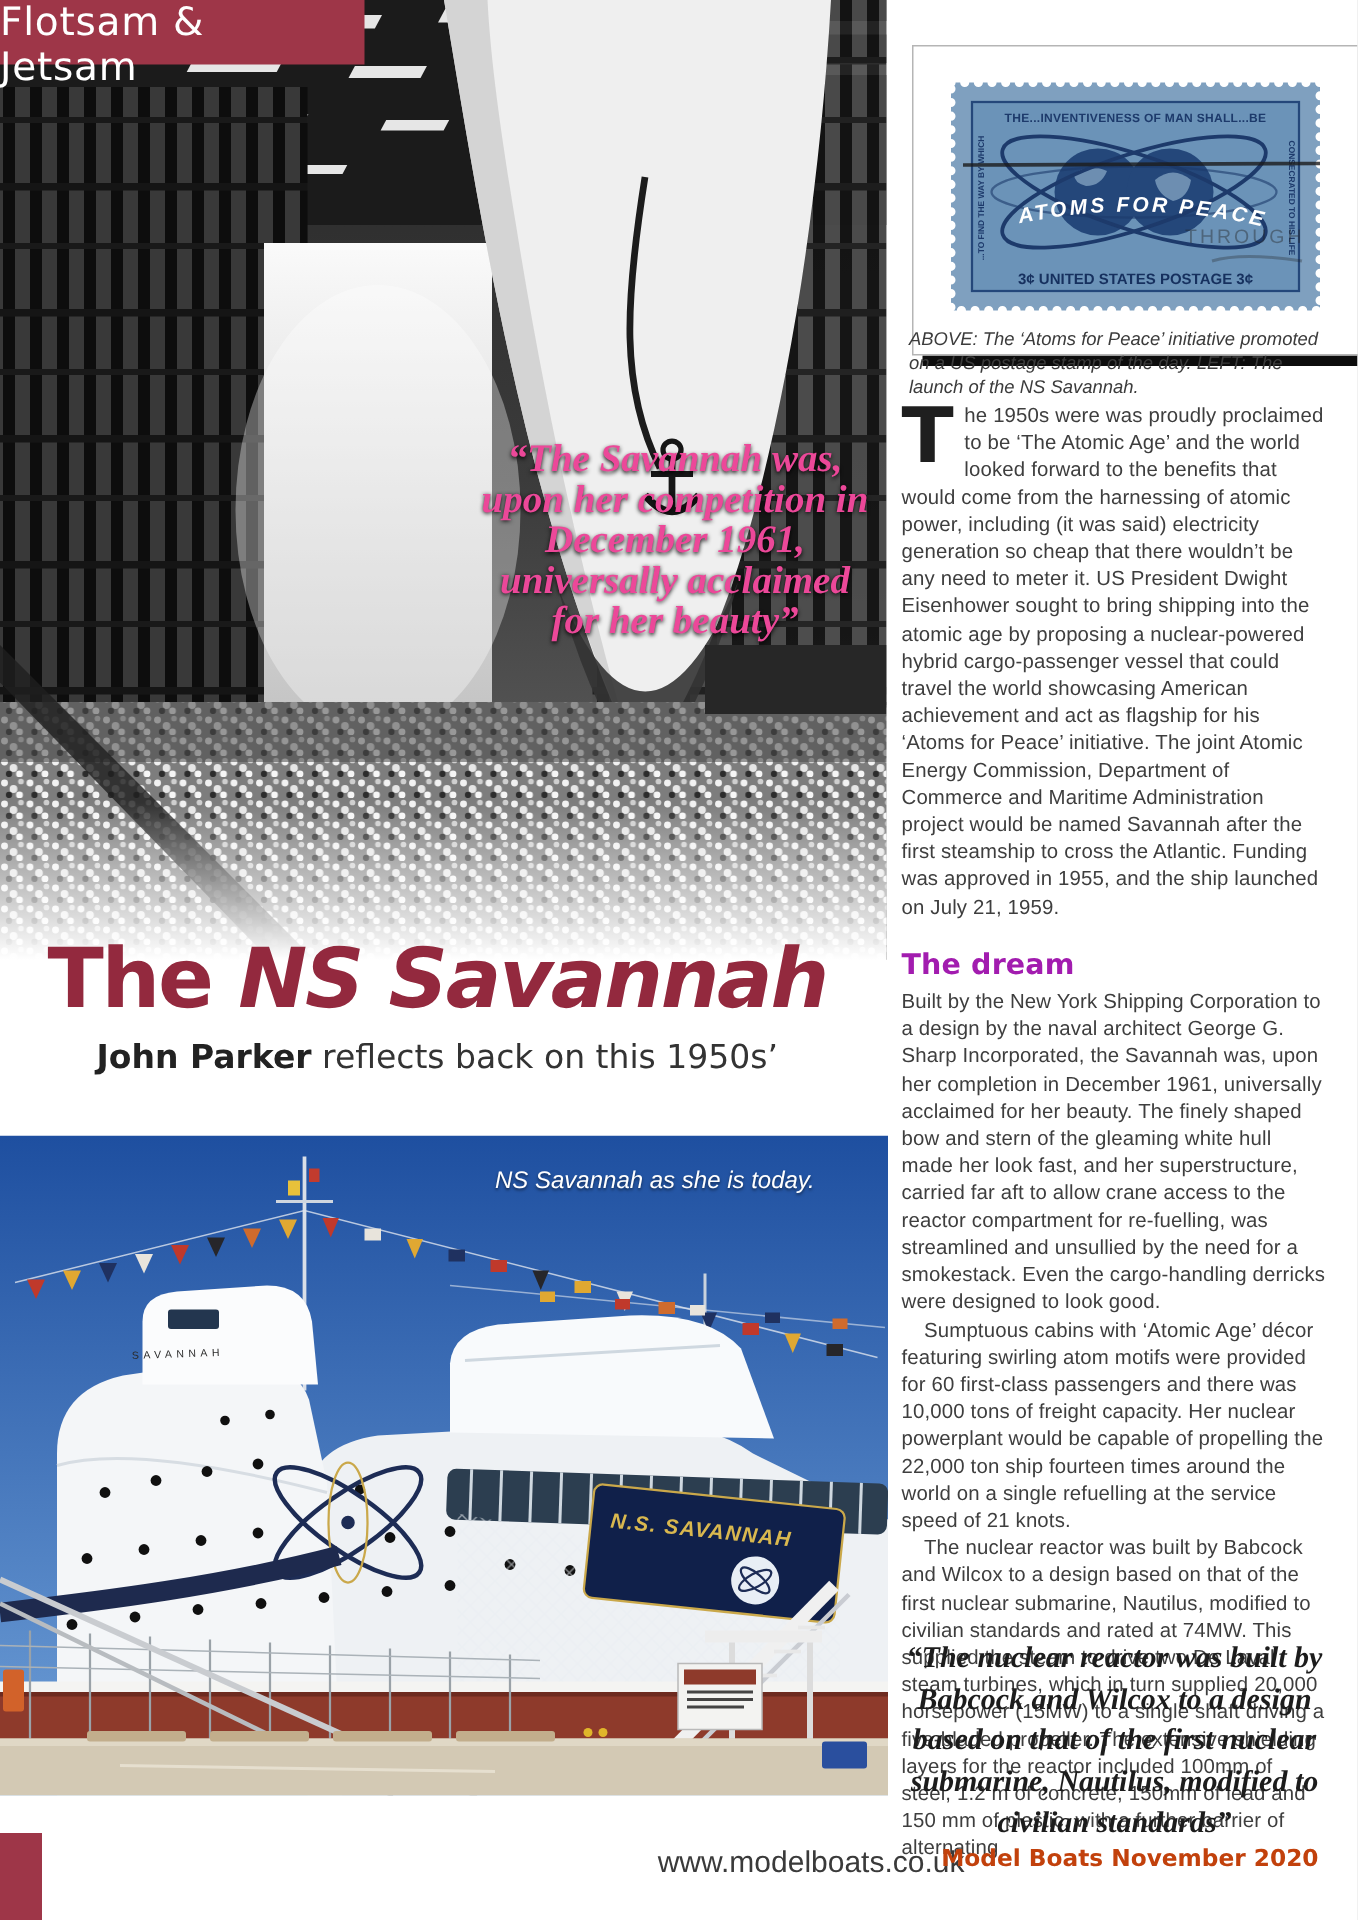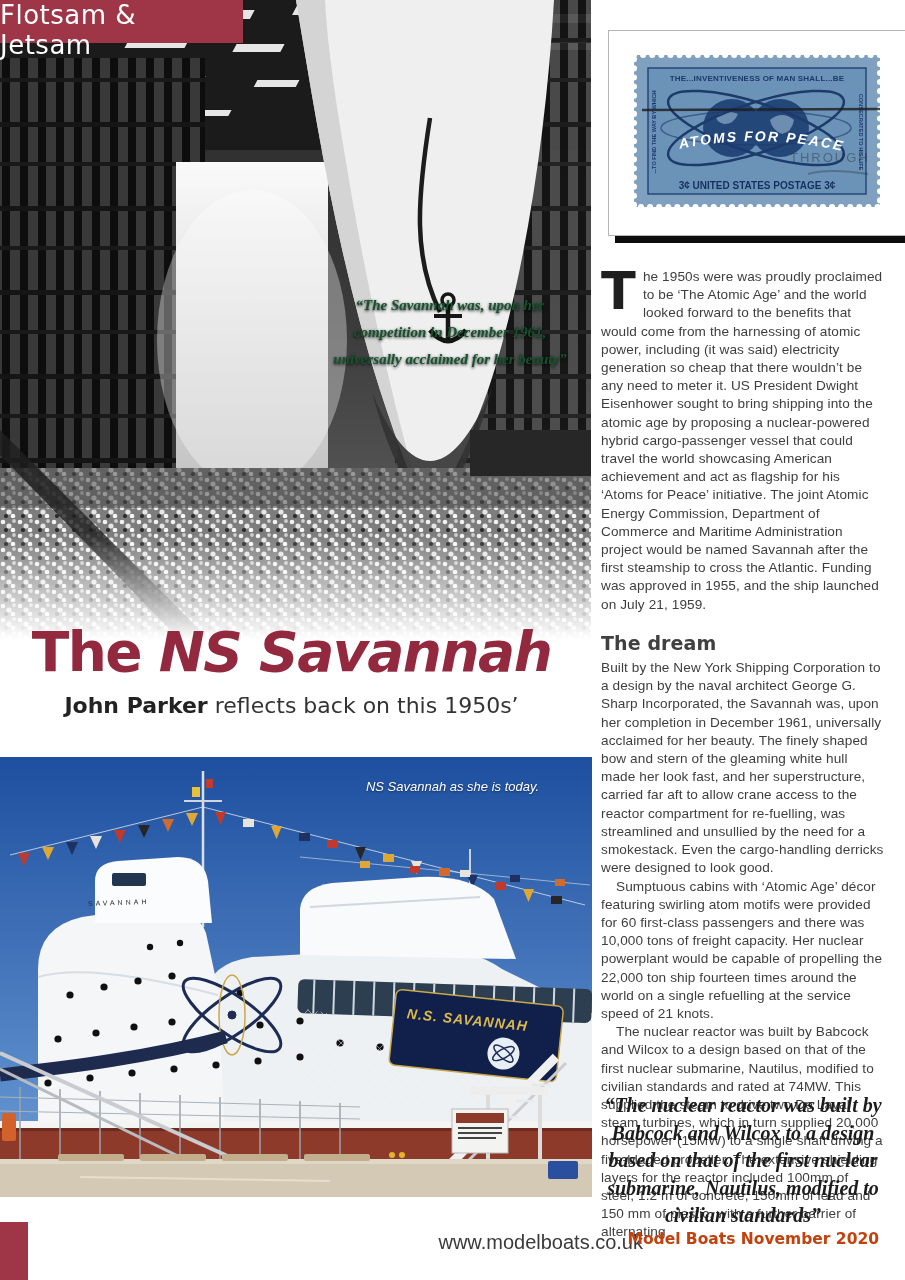--- a/index.html
+++ b/index.html
@@ -8,50 +8,50 @@
 
   
   .banner{position:absolute;left:0;top:0;width:243px;height:43px;background:#9e3648;z-index:5;
           display:flex;align-items:flex-start;justify-content:flex-end;padding-right:26px;box-sizing:border-box;}
   .banner span{color:#ffffff;font-size:26px;font-weight:500;letter-spacing:.5px;font-family:"DejaVu Sans",sans-serif;}
 
   
   .launch-photo{position:absolute;left:0;top:0;width:591px;height:640px;z-index:1;}
   .launch-quote{position:absolute;left:318px;top:292px;width:264px;z-index:3;
     font-family:"Liberation Serif",serif;font-style:italic;font-weight:bold;
-    color:#14532d;font-size:15px;line-height:27px;text-align:center;
+    color:#ec4899;font-size:26px;line-height:27px;text-align:center;
     text-shadow:0 1px 3px rgba(0,0,0,.9);}
 
   
   .title-block{position:absolute;left:0;top:622px;width:591px;z-index:4;text-align:center;padding-right:8px;box-sizing:border-box;}
   .main-title{font-family:"DejaVu Sans",sans-serif;font-weight:bold;font-size:55px;line-height:60px;
     color:#93293e;letter-spacing:-1.5px;white-space:nowrap;}
   .main-title .it{font-style:italic;}
   .byline{margin-top:10px;font-family:"DejaVu Sans",sans-serif;font-size:22px;line-height:28px;color:#333;}
   .byline b{font-weight:bold;color:#222;}
 
   
   .ship-photo{position:absolute;left:0;top:757px;width:592px;height:440px;z-index:1;}
-  .ship-caption{position:absolute;left:330px;top:779px;width:245px;z-index:3;text-align:center;
-    color:#ffffff;font-size:13px;font-style:italic;font-family:"Liberation Sans",sans-serif;
+  .ship-caption{position:absolute;left:330px;top:779px;width:245px;z-index:3;text-align:left;
+    color:#ffffff;font-size:16px;font-style:italic;font-family:"Liberation Sans",sans-serif;
     text-shadow:0 1px 2px rgba(0,0,0,.5);}
 
   
   .stamp-frame{position:absolute;left:608px;top:30px;background:#ffffff;border:1px solid #b5b5b5;
     padding:19px;box-shadow:7px 7px 0 #0d0d0d;z-index:2;}
   .stamp-caption{position:absolute;left:606px;top:218px;width:286px;color:#3c3c3c;
     font-size:12.3px;line-height:16px;font-style:italic;font-weight:500;z-index:2;}
 
   .body-col{position:absolute;left:601px;top:268px;width:284px;z-index:2;
     font-size:13.6px;line-height:18.2px;color:#3e3e3e;letter-spacing:.1px;}
   .body-col p{margin:0;}
   .body-col p.indent{text-indent:15px;}
   .drop-cap{float:left;font-family:"DejaVu Sans",sans-serif;font-weight:bold;color:#1f1f1f;
     font-size:51px;line-height:41px;padding:3px 7px 0 0;}
-  .sub-head{font-family:"DejaVu Sans",sans-serif;font-weight:bold;font-size:19px;color:#404040;
+  .sub-head{font-family:"DejaVu Sans",sans-serif;font-weight:bold;font-size:19px;color:#a21caf;
     margin:20px 0 7px 0;}
 
   .pull-quote{position:absolute;left:598px;top:1092px;width:290px;z-index:2;text-align:center;
     font-family:"Liberation Serif",serif;font-style:italic;font-weight:bold;
     font-size:20px;line-height:27.5px;color:#1c1c1c;}
 
   
   .footer-pagenum{position:absolute;left:36px;top:1291px;font-size:15px;color:#333;z-index:2;}
   .footer-url{position:absolute;right:262px;top:1231px;font-size:20px;color:#3a3a3a;z-index:2;}
   .footer-issue{position:absolute;right:26px;top:1230px;font-size:15.5px;font-weight:bold;color:#c2410c;z-index:2;
@@ -385,20 +385,21 @@
       <text font-size="14" font-weight="bold" font-style="italic" fill="#ffffff" letter-spacing="2">
         <textPath href="#arcT" startOffset="14">ATOMS FOR PEACE</textPath>
       </text>
       <text x="129" y="139" font-size="10" font-weight="bold" fill="#16305e" text-anchor="middle">3¢ UNITED STATES POSTAGE 3¢</text>
 
       <line x1="14" y1="60" x2="252" y2="59" stroke="#1c1c1c" stroke-width="2.5" opacity="0.8"></line>
       <text x="162" y="112" font-size="13" fill="#222" opacity="0.4" letter-spacing="2">THROUGH</text>
       <path d="M180,124 q20,-6 60,0" stroke="#222" stroke-width="2" fill="none" opacity="0.3"></path>
     </svg>
   </div>
+  <div class="stamp-caption">ABOVE: The ‘Atoms for Peace’ initiative promoted on a US postage stamp of the day. LEFT: The launch of the NS Savannah.</div>
 
   <div class="body-col">
     <p><span class="drop-cap">T</span><span>he 1950s were was proudly proclaimed to be ‘The Atomic Age’ and the world looked forward to the benefits that would come from the harnessing of atomic power, including (it was said) electricity generation so cheap that there wouldn’t be any need to meter it. US President Dwight Eisenhower sought to bring shipping into the atomic age by proposing a nuclear-powered hybrid cargo-passenger vessel that could travel the world showcasing American achievement and act as flagship for his ‘Atoms for Peace’ initiative. The joint Atomic Energy Commission, Department of Commerce and Maritime Administration project would be named Savannah after the first steamship to cross the Atlantic. Funding was approved in 1955, and the ship launched on July 21, 1959.</span></p>
     <div class="sub-head">The dream</div>
     <p>Built by the New York Shipping Corporation to a design by the naval architect George G. Sharp Incorporated, the Savannah was, upon her completion in December 1961, universally acclaimed for her beauty. The finely shaped bow and stern of the gleaming white hull made her look fast, and her superstructure, carried far aft to allow crane access to the reactor compartment for re-fuelling, was streamlined and unsullied by the need for a smokestack. Even the cargo-handling derricks were designed to look good.</p>
     <p class="indent">Sumptuous cabins with ‘Atomic Age’ décor featuring swirling atom motifs were provided for 60 first-class passengers and there was 10,000 tons of freight capacity.  Her nuclear powerplant would be capable of propelling the 22,000 ton ship fourteen times around the world on a single refuelling at the service speed of 21 knots.</p>
     <p class="indent">The nuclear reactor was built by Babcock and Wilcox to a design based on that of the first nuclear submarine, Nautilus, modified to civilian standards and rated at 74MW.  This supplied the steam to drive two De Laval steam turbines, which in turn supplied 20,000 horsepower (15MW) to a single shaft driving a five-bladed propeller.  The extensive shielding layers for the reactor included 100mm of steel, 1.2 m of concrete, 150mm of lead and 150 mm of plastic, with a further barrier of alternating</p>
   </div>
 
   <div class="pull-quote">“The nuclear reactor was built by Babcock and Wilcox to a design based on that of the first nuclear submarine, Nautilus, modified to civilian standards”</div>

